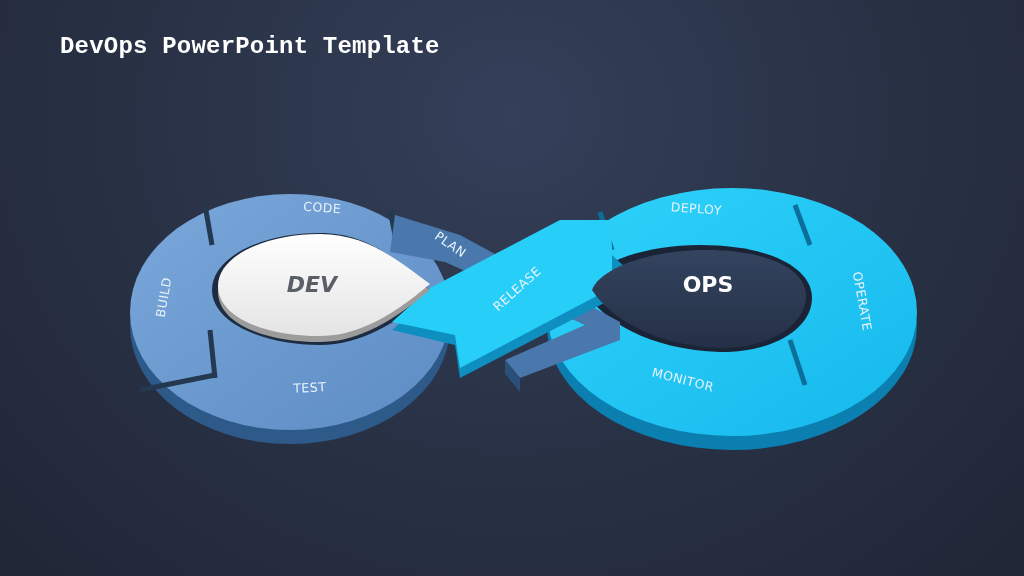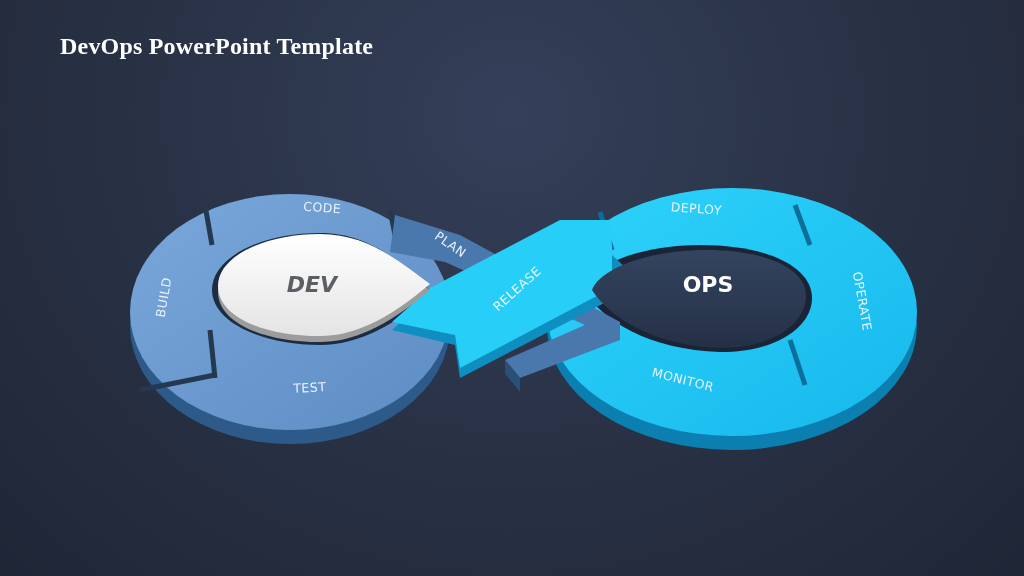--- a/index.html
+++ b/index.html
@@ -5,21 +5,21 @@
   html, body { margin:0; padding:0; }
   body {
     width:1024px; height:576px; overflow:hidden;
     background: radial-gradient(ellipse at 50% 20%, #34405a 0%, #2a3347 45%, #1f2636 100%);
     font-family: "DejaVu Sans", sans-serif;
     position: relative;
   }
   .title {
     position:absolute; left:60px; top:33px;
     color:#ffffff; font-weight:bold; font-size:24px; letter-spacing:0.2px;
-    font-family: Liberation Serif, serif;
+    font-family: Liberation Mono, monospace;
   }
   svg.diagram { position:absolute; left:0; top:0; }
   .seg-label { fill:#e8f2fb; font-family:"DejaVu Sans", sans-serif; font-size:12.5px; letter-spacing:0.5px; }
   .hub-dev { fill:#5a5f66; font-family:"DejaVu Sans", sans-serif; font-weight:bold; font-style:italic; font-size:22px; }
   .hub-ops { fill:#ffffff; font-family:"DejaVu Sans", sans-serif; font-weight:bold; font-size:22px; }
 </style>
 </head>
 <body>
 
 <div class="title">DevOps PowerPoint Template</div>

